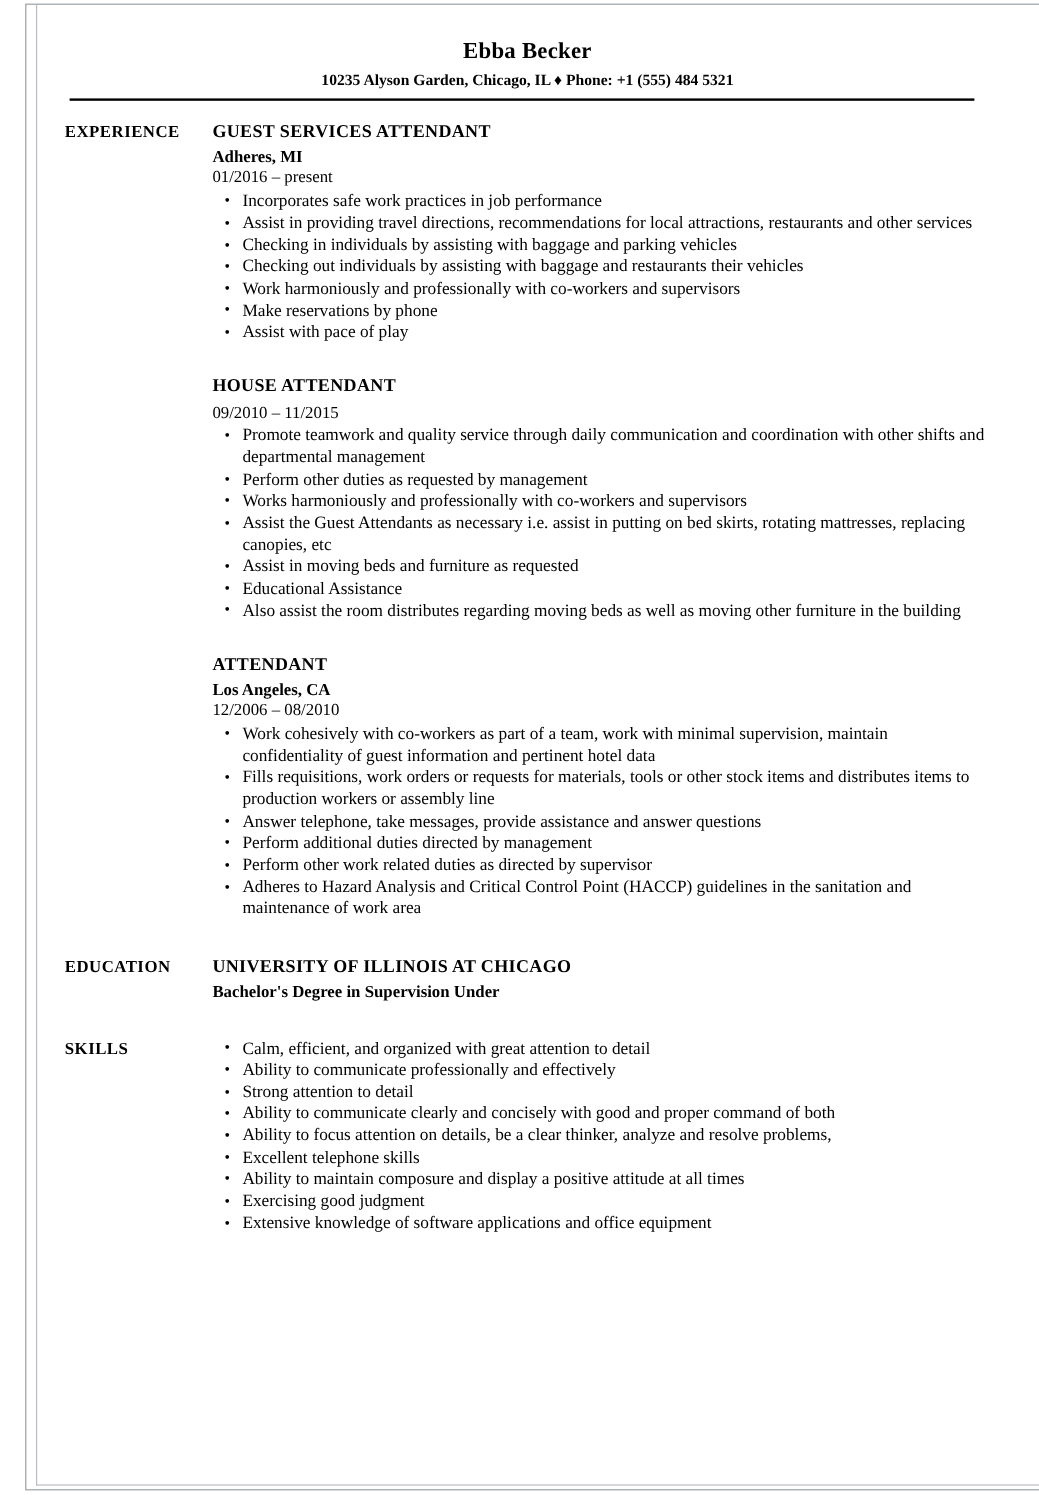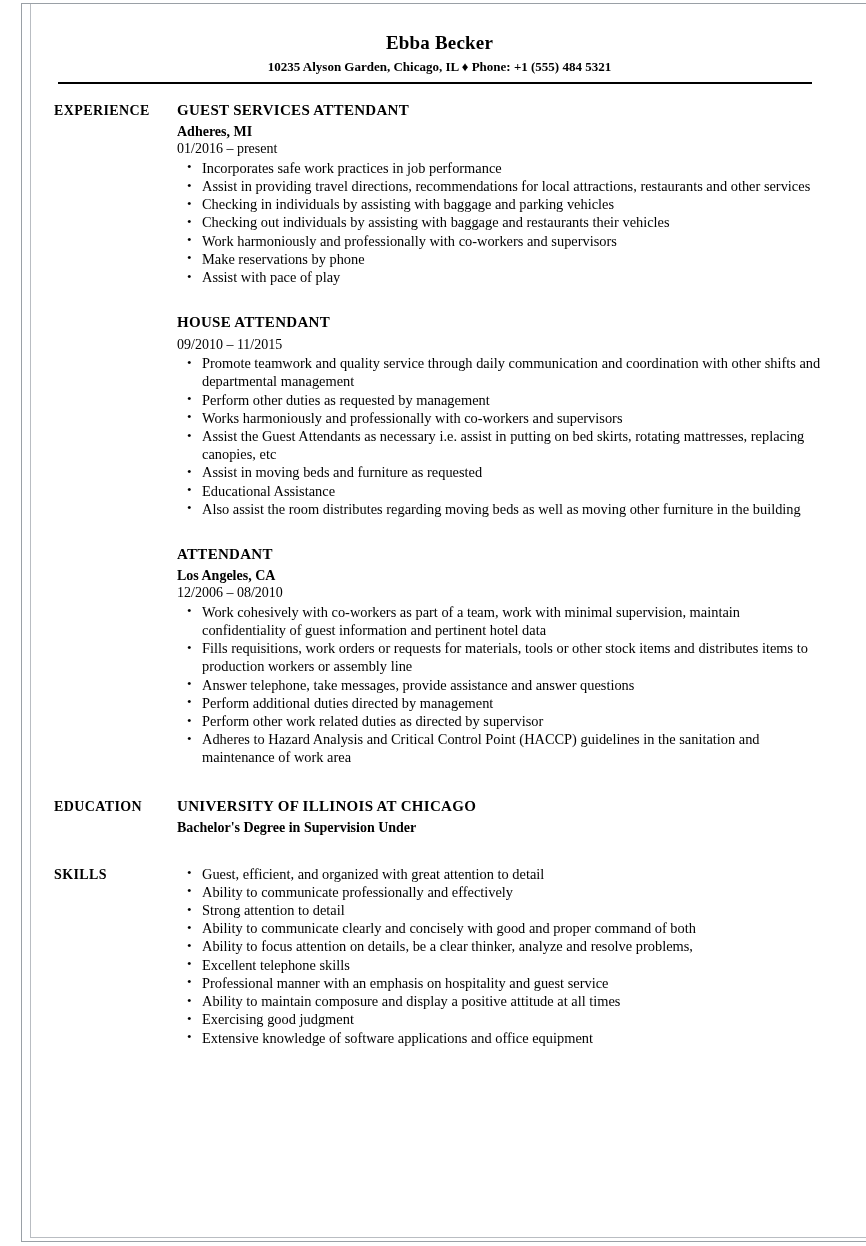--- a/index.html
+++ b/index.html
@@ -241,27 +241,26 @@
             <div class="edu-school">UNIVERSITY OF ILLINOIS AT CHICAGO</div>
             <div class="edu-degree">Bachelor's Degree in Supervision Under</div>
           </div>
         </div>
       </div>
 
       <div class="section-row row-gap-skills">
         <div class="section-label">SKILLS</div>
         <div class="section-content">
           <ul class="bullets">
-            <li>Guest, efficient, and organized with great attention to detail</li>
+            <li>Calm, efficient, and organized with great attention to detail</li>
             <li>Ability to communicate professionally and effectively</li>
             <li>Strong attention to detail</li>
             <li>Ability to communicate clearly and concisely with good and proper command of both</li>
             <li>Ability to focus attention on details, be a clear thinker, analyze and resolve problems,</li>
             <li>Excellent telephone skills</li>
-            <li>Professional manner with an emphasis on hospitality and guest service</li>
             <li>Ability to maintain composure and display a positive attitude at all times</li>
             <li>Exercising good judgment</li>
             <li>Extensive knowledge of software applications and office equipment</li>
           </ul>
         </div>
       </div>
 
     </div>
   </div>
 </div>

